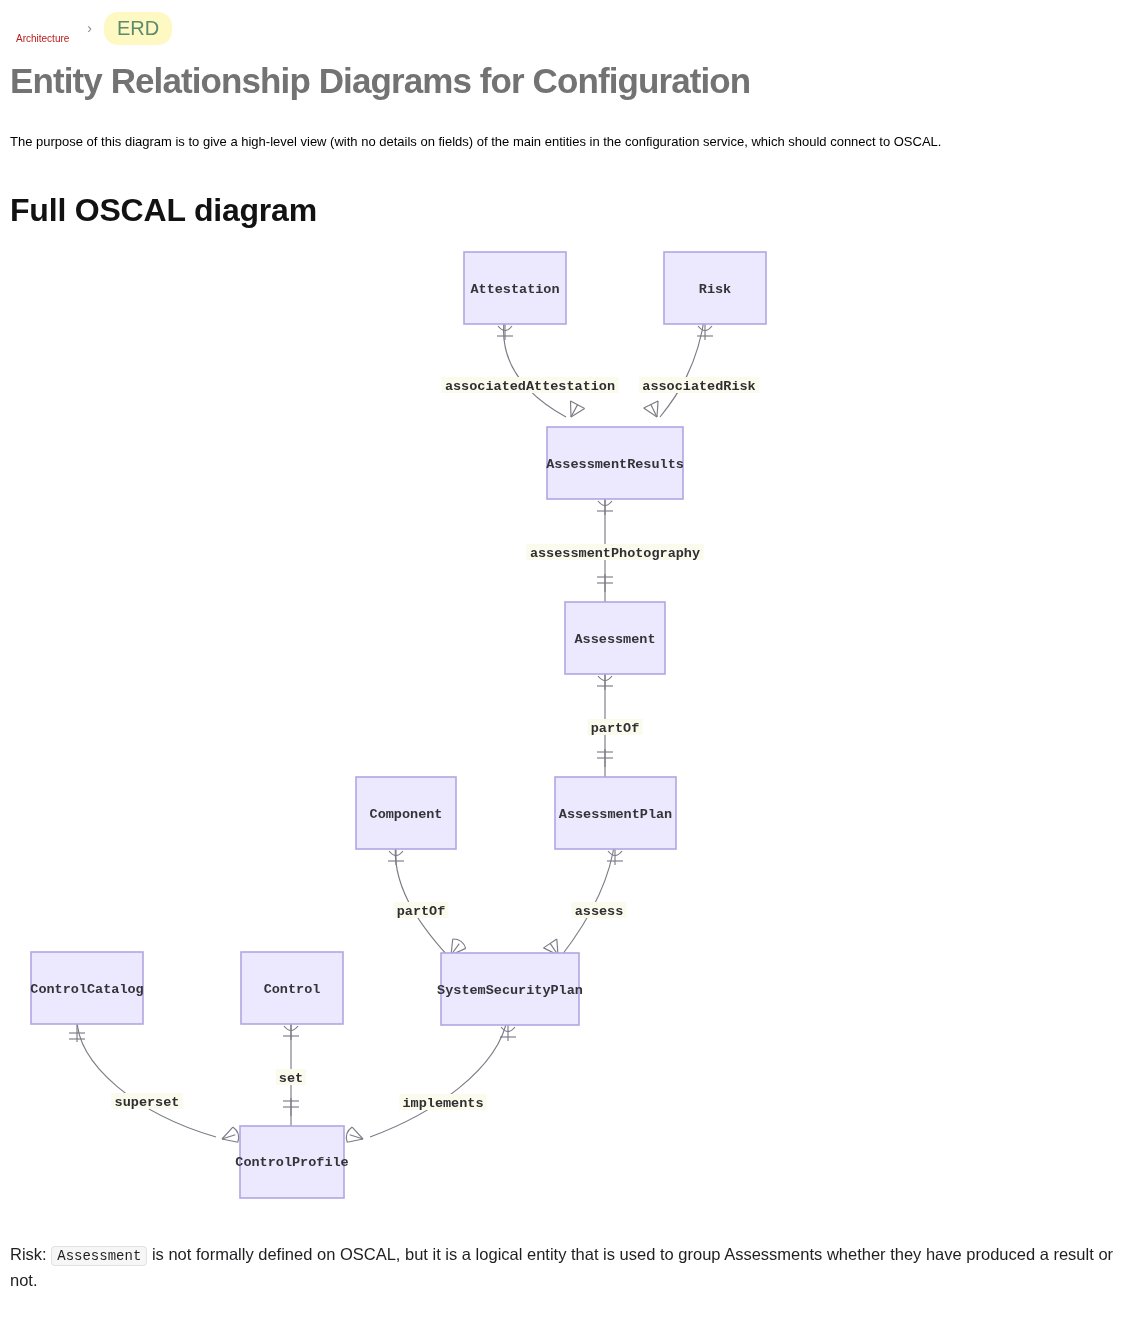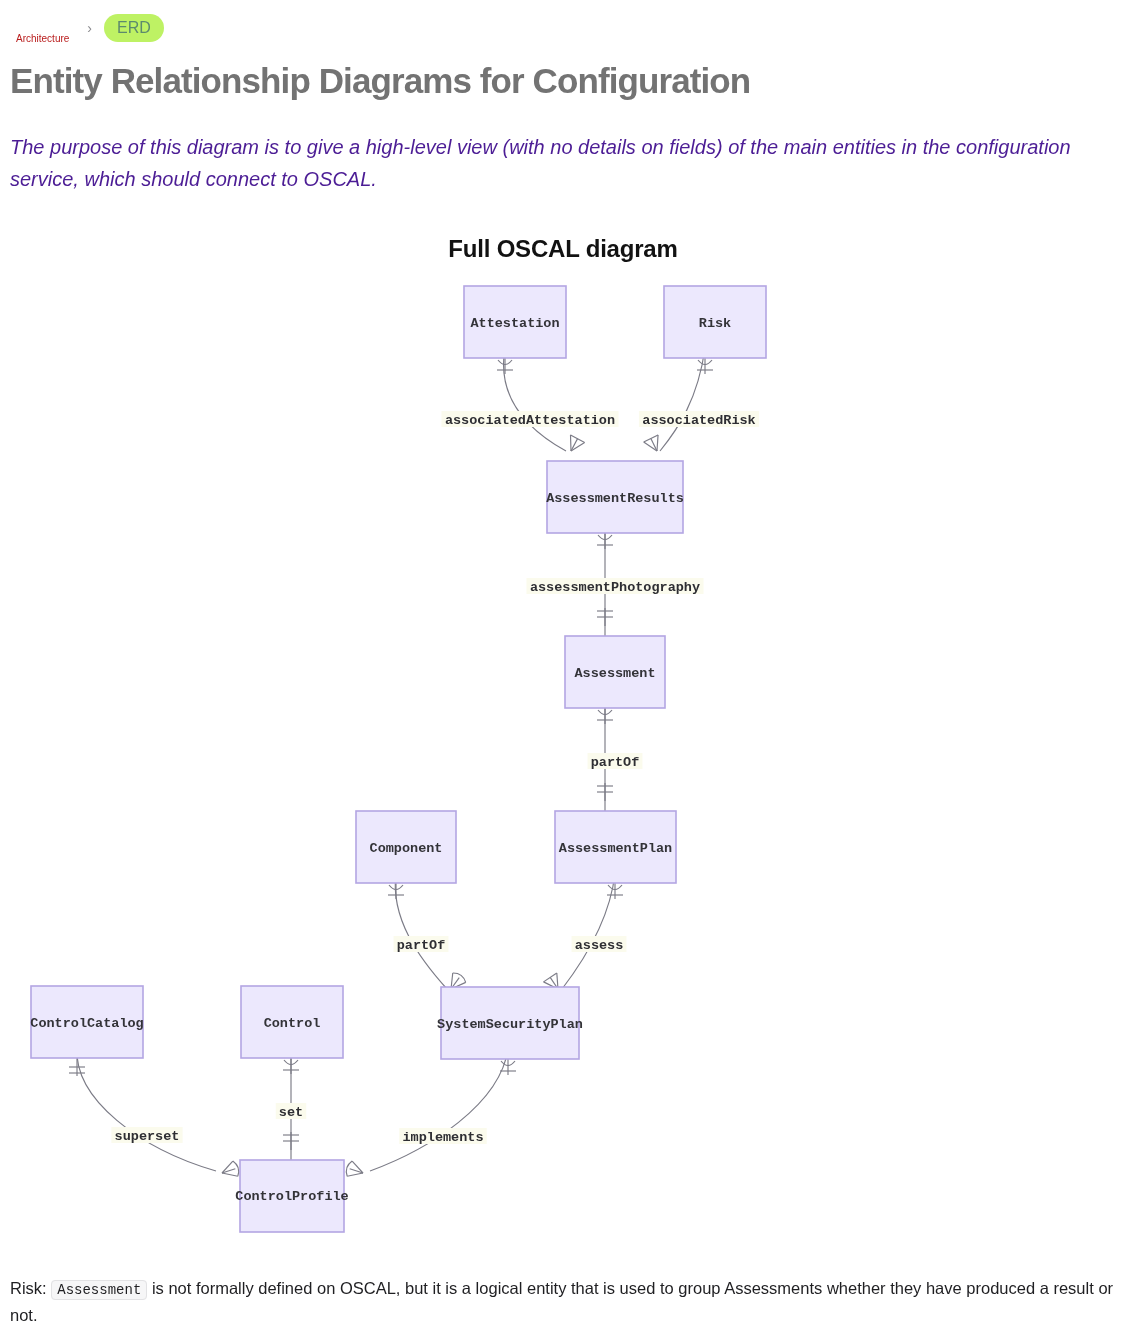--- a/index.html
+++ b/index.html
@@ -37,52 +37,50 @@
     white-space: nowrap;
     margin-top: 21px;
   }
   .crumb-sep {
     font-size: 14px;
     color: #8a8a8e;
     padding: 0 8px;
     user-select: none;
   }
   .crumb-pill {
-    font-size: 16px;
+    font-size: 20px;
     color: #5c8a6d;
-    background: #bef264;
+    background: #fef9c3;
     border-radius: 14px;
     padding: 5px 13px;
     white-space: nowrap;
   }
 
   
   h1.title {
     font-size: 35px;
     line-height: 1.1;
     font-weight: 700;
     letter-spacing: -0.9px;
     margin: 14px 0 0 0;
     color: #737373;
   }
   p.intro {
-    font-size: 20px;
+    font-size: 13px;
     line-height: 1.62;
     margin: 30px 0 0 0;
-    color: #4c1d95;
+    color: #000000;
     max-width: 1090px;
-    font-style: italic;
   }
   h2.subtitle {
-    font-size: 24px;
+    font-size: 32px;
     font-weight: 600;
     letter-spacing: -0.2px;
     margin: 40px 0 0 0;
     color: #121212;
-    text-align: center;
   }
 
   
   .diagram-wrap {
     position: relative;
     width: 1106px;
     height: 990px;
     margin-top: 6px;
     font-weight: bold;
   }

